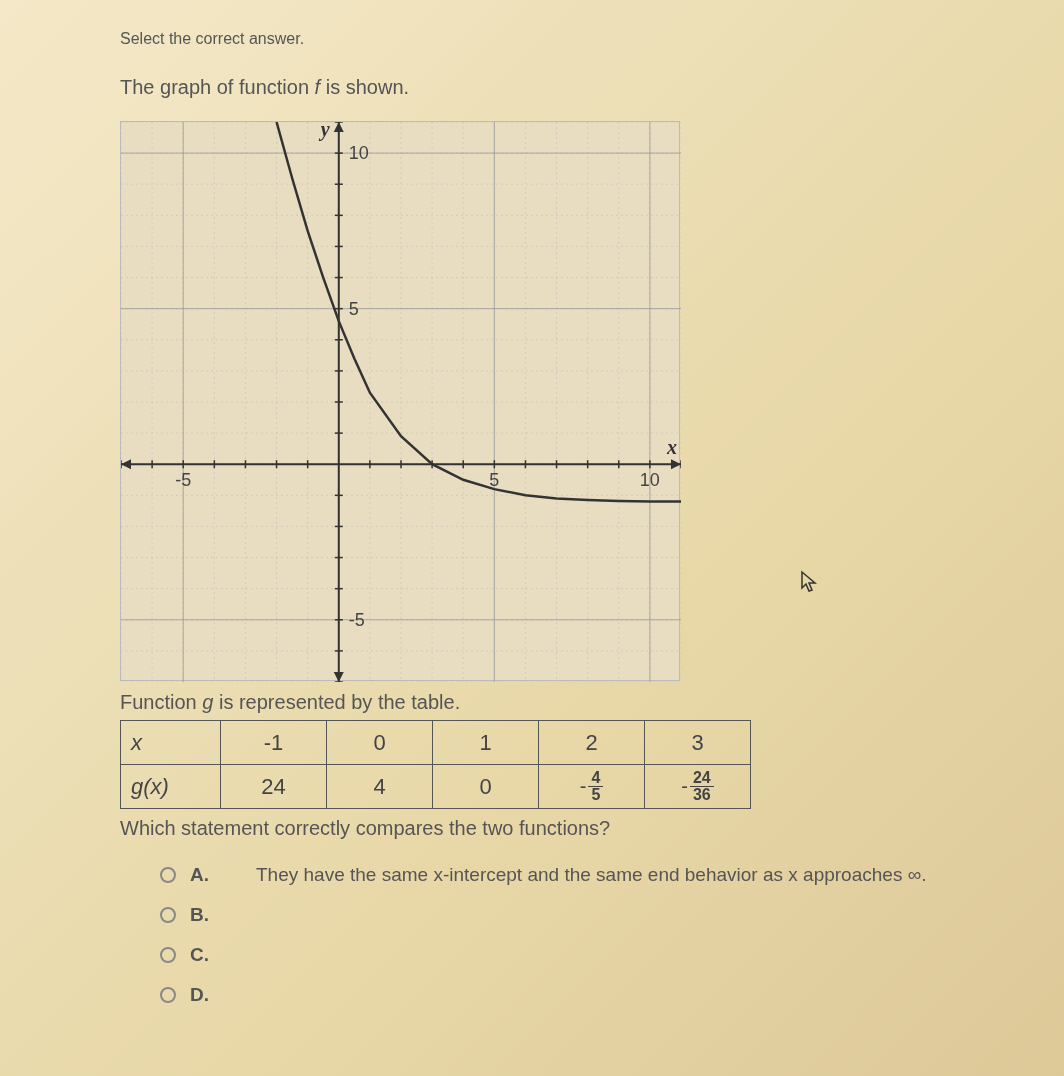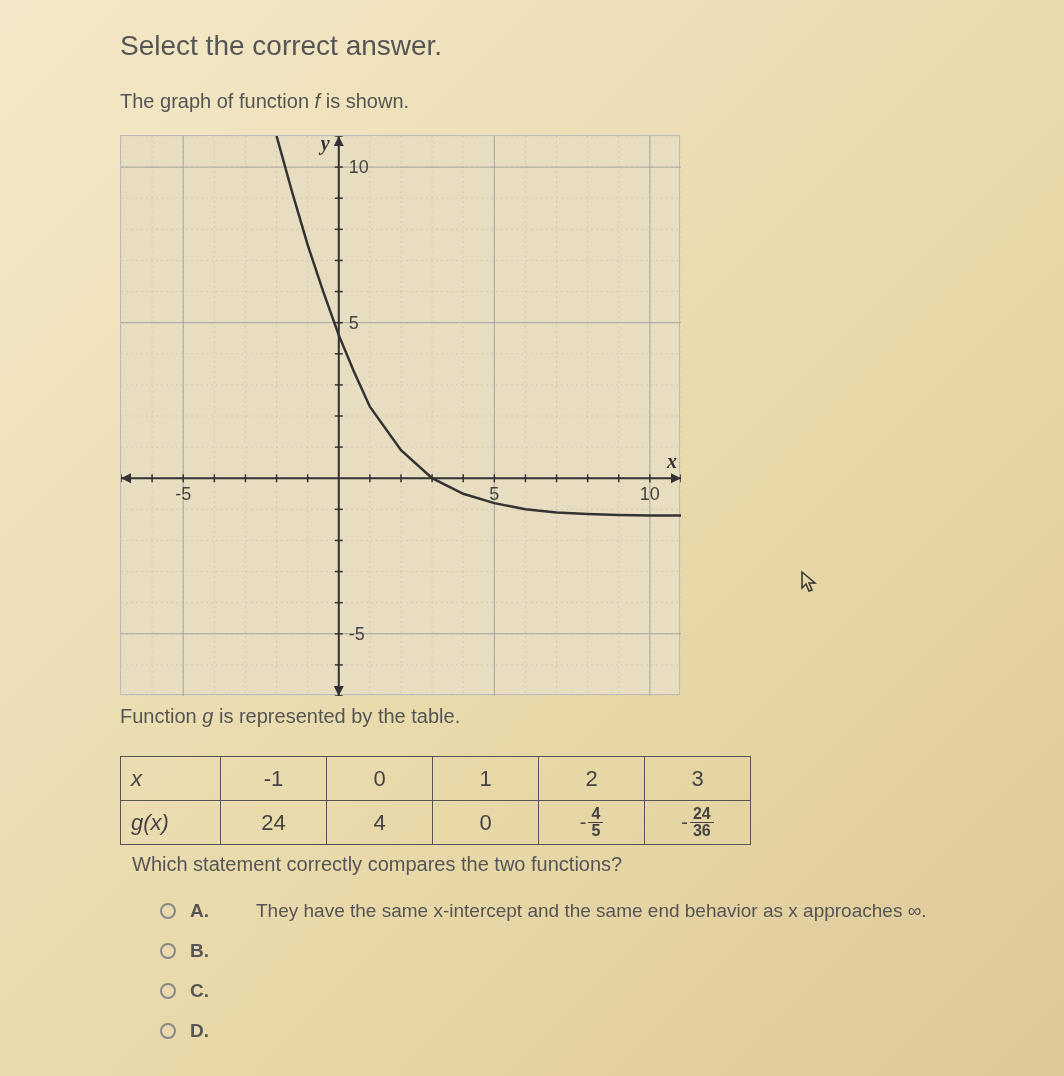--- a/index.html
+++ b/index.html
@@ -5,52 +5,52 @@
   * { box-sizing: border-box; margin: 0; padding: 0; }
   body {
     width: 1064px;
     height: 1076px;
     background: linear-gradient(135deg, #f5e8c8 0%, #ede0b8 30%, #e8d8a8 60%, #ddc898 100%);
     font-family: Arial, Helvetica, sans-serif;
     color: #4a4a4a;
     padding: 30px 0 0 120px;
     position: relative;
   }
-  .instruction { font-size: 28px; color: #555; margin-bottom: 28px; }
+  .instruction { font-size: 16px; color: #555; margin-bottom: 28px; }
   .prompt { font-size: 20px; color: #555; margin-bottom: 22px; }
   .prompt i { font-style: italic; }
   .graph-wrap {
     width: 560px;
     height: 560px;
     background: #e8ddc0;
     border: 1px solid #bbb;
     position: relative;
     margin-bottom: 10px;
   }
   .graph-wrap svg { position: absolute; top:0; left:0; }
-  .subprompt { font-size: 20px; color: #555; margin: 10px 0 28px 0; }
+  .subprompt { font-size: 20px; color: #555; margin: 10px 0 6px 0; }
   table.data {
     border-collapse: collapse;
     margin-bottom: 8px;
   }
   table.data td {
     border: 1px solid #555;
     text-align: center;
     font-size: 22px;
     color: #444;
     height: 44px;
     vertical-align: middle;
   }
   table.data td.hdr { width: 100px; text-align: left; padding-left: 10px; font-style: italic; }
   table.data td.cell { width: 106px; }
   .frac { display:inline-block; vertical-align: middle; text-align:center; font-size:16px; line-height:1; }
   .frac .n { display:block; border-bottom:1.5px solid #444; padding:0 3px; font-weight:bold;}
   .frac .d { display:block; padding:0 3px; font-weight:bold;}
   .neg { display:inline-block; vertical-align:middle; margin-right:2px; font-size:20px;}
-  .question { font-size: 20px; color: #555; margin: 6px 0 24px 12px; }
+  .question { font-size: 20px; color: #555; margin: 6px 0 24px 0; }
   .choices { padding-left: 40px; }
   .choice { display:flex; align-items:flex-start; margin-bottom: 18px; }
   .radio {
     width:16px; height:16px; border:2px solid #888; border-radius:50%;
     margin-top:3px; flex-shrink:0;
   }
   .letter { font-weight:bold; width:30px; margin-left:14px; font-size:19px; color:#555; }
   .ctext { font-size:19px; color:#555; max-width: 760px; margin-left: 36px; }
   .cursor {
     position:absolute; top:570px; left:800px;

